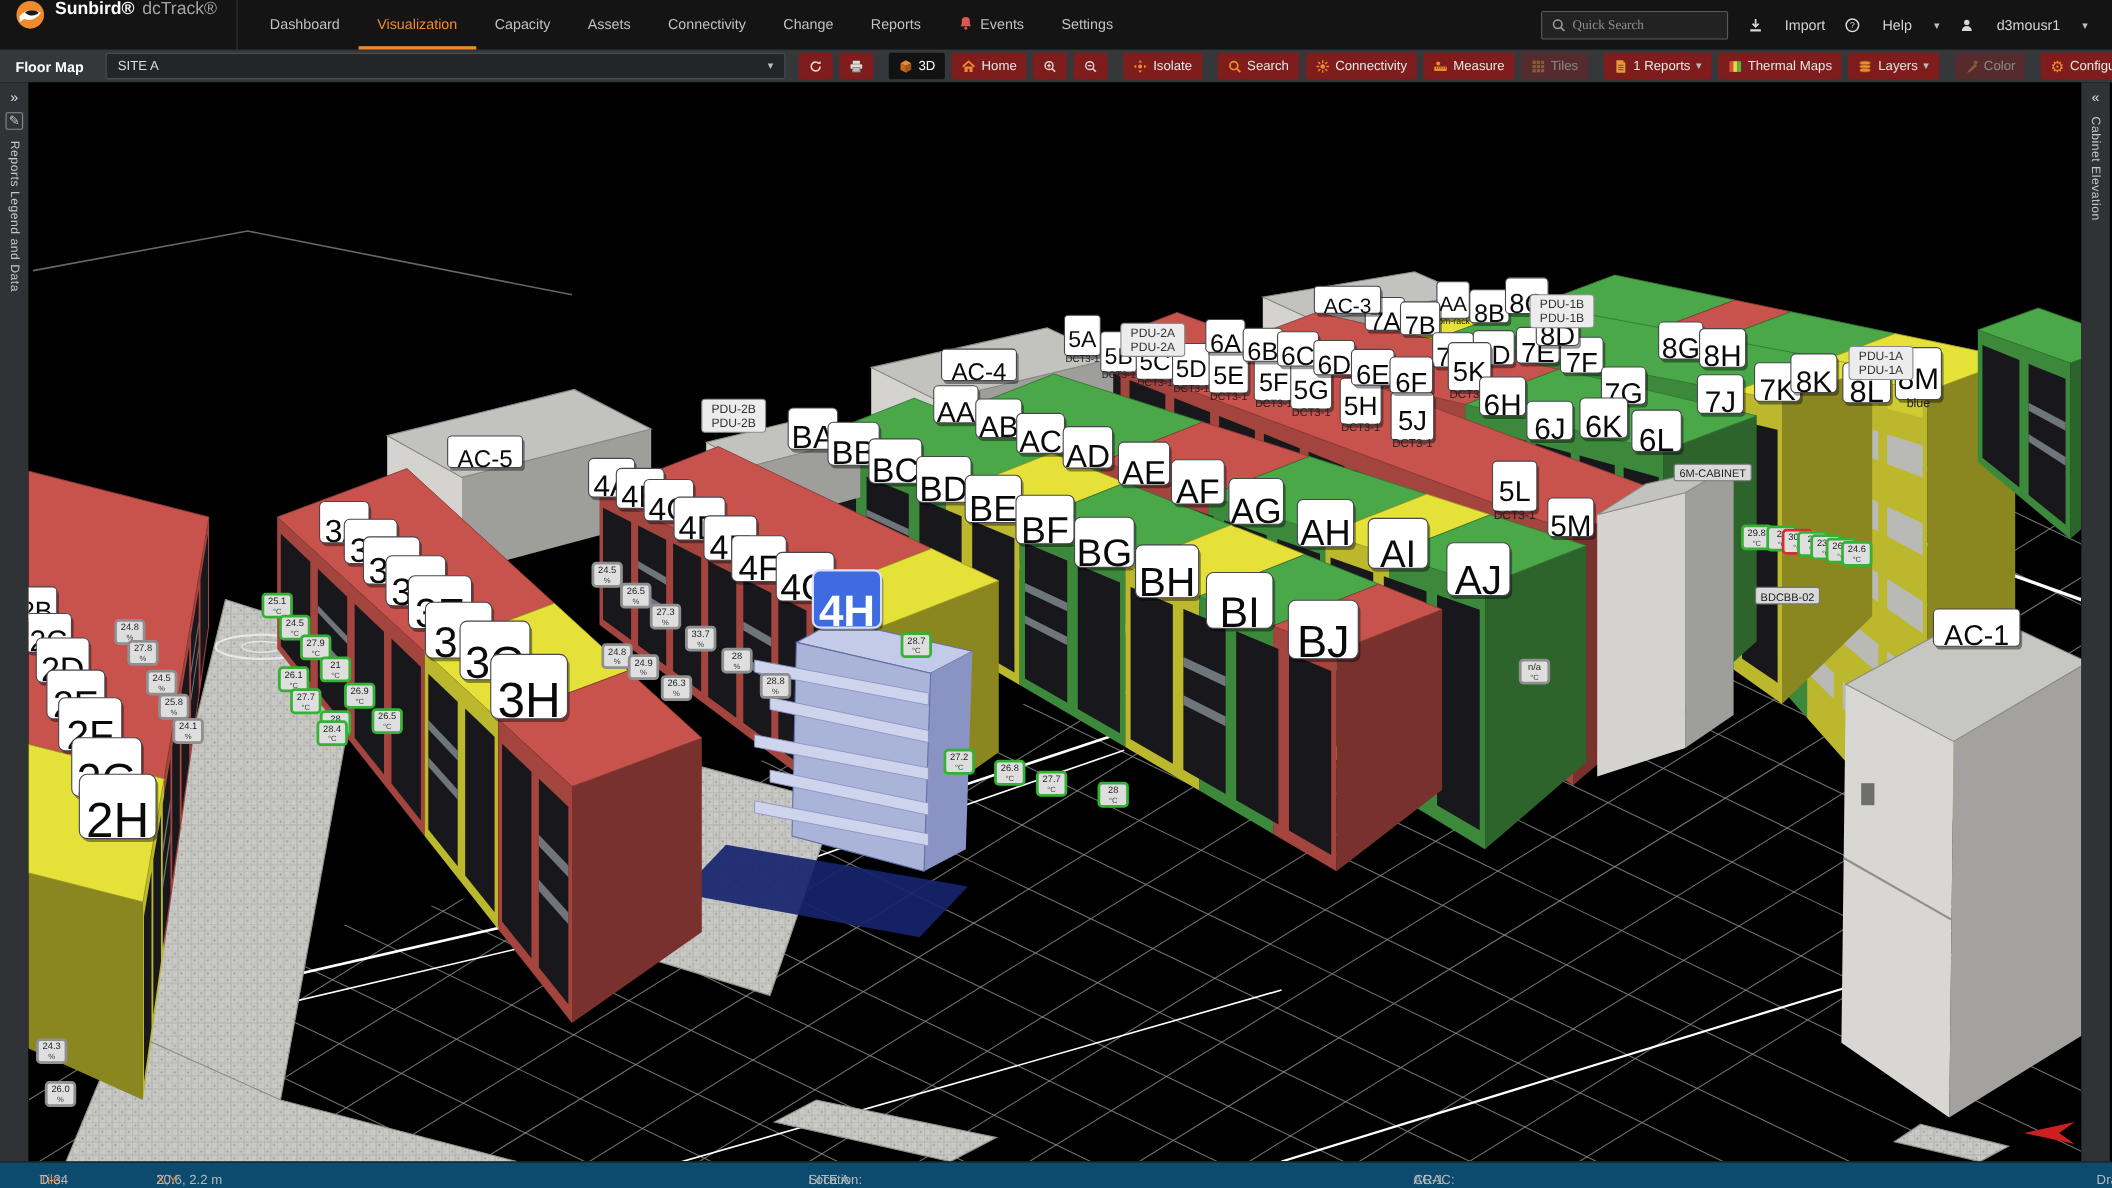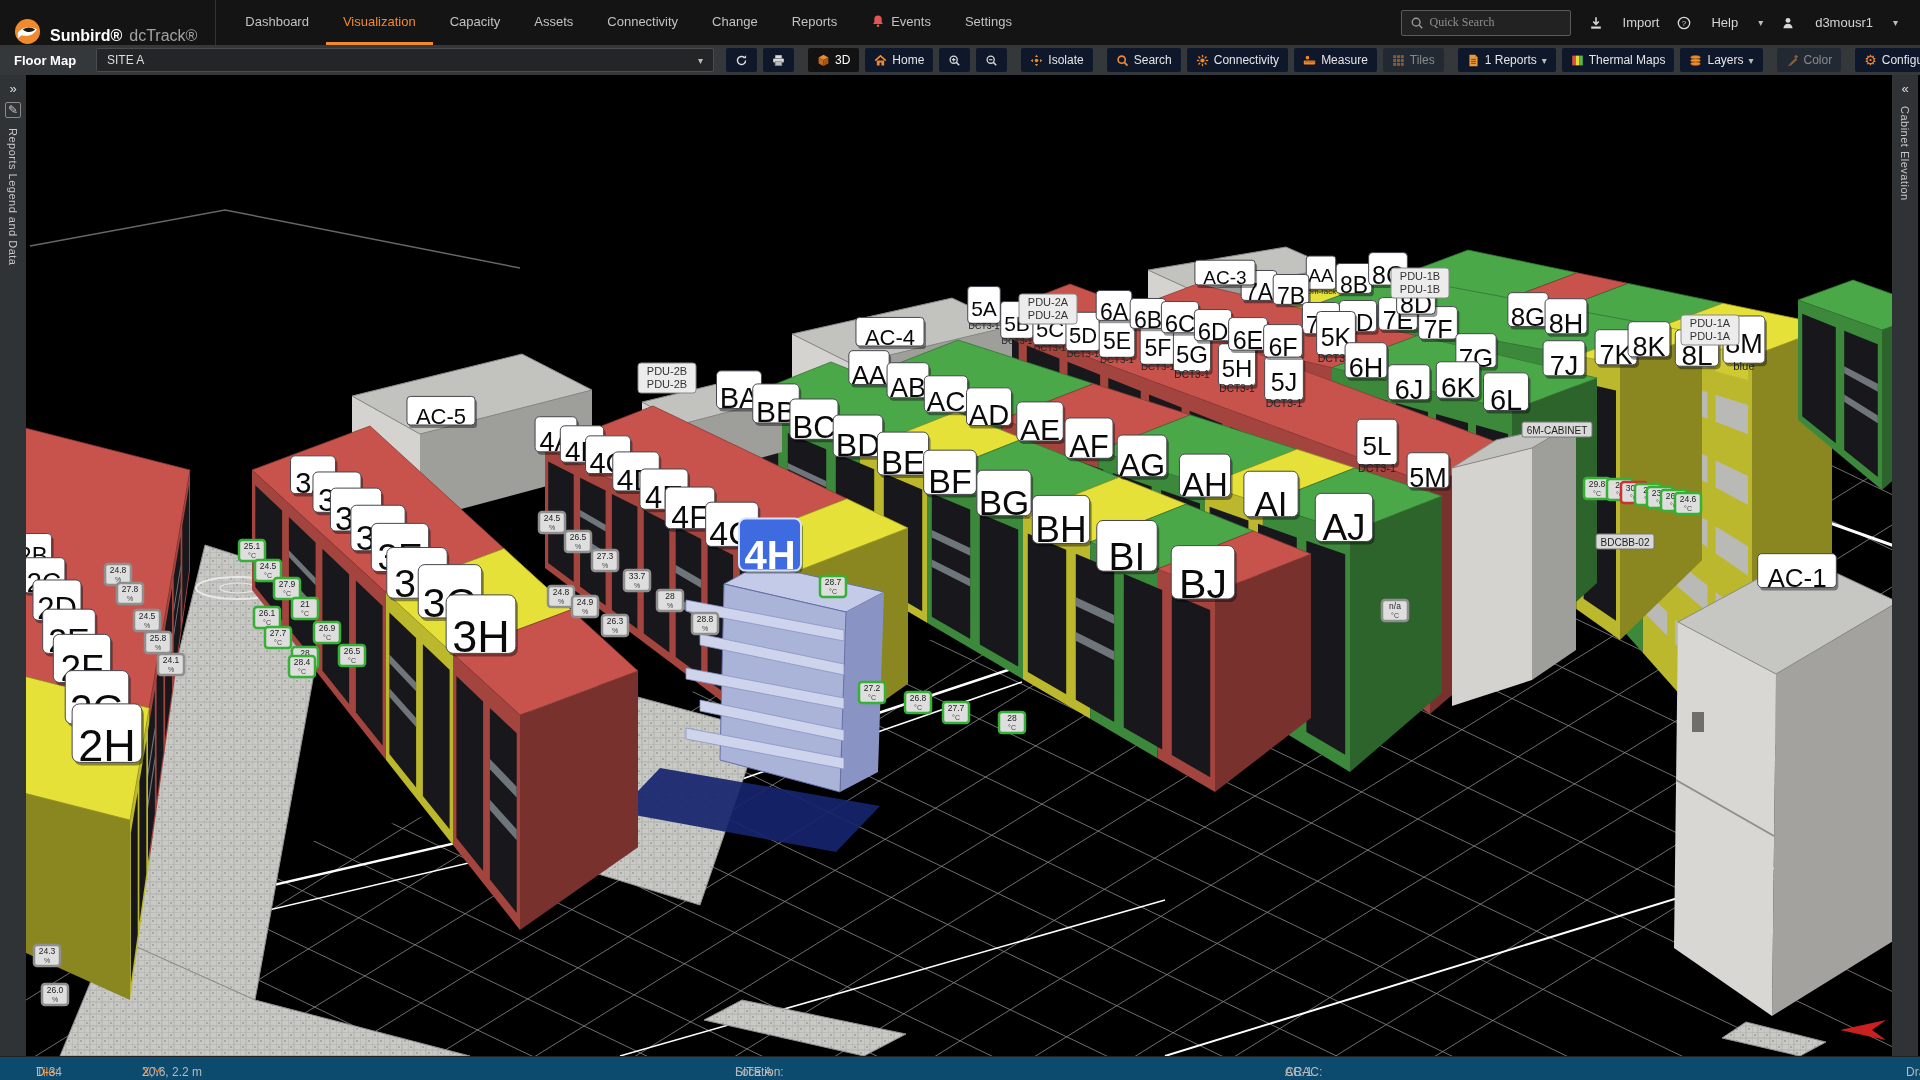--- a/index.html
+++ b/index.html
@@ -1,21 +1,21 @@
 <!DOCTYPE html>
 <html><head>
 <meta charset="utf-8">
 <style>
   * { margin:0; padding:0; box-sizing:border-box; }
   html,body { width:1920px; height:1080px; overflow:hidden; background:#000;
     font-family:"Liberation Sans", sans-serif; }
 
   
   .nav { height:45px; background:#141414; display:flex; align-items:stretch; color:#c8c8c8; }
-  .brand { display:flex; align-items:flex-end; padding:0 18px 0 14px; border-right:1px solid #333; min-width:200px; }
+  .brand { display:flex; align-items:flex-start; padding:0 18px 0 14px; border-right:1px solid #333; min-width:200px; }
   .brand .logo { width:27px; height:27px; margin-right:9px; }
   .brand .bname { color:#fff; font-weight:bold; font-size:16px; }
   .brand .pname { color:#a3a3a3; font-weight:normal; font-size:16px; margin-left:7px; }
   .nav-items { display:flex; align-items:stretch; margin-left:12px; }
   .nav-item { display:flex; align-items:center; gap:6px; padding:0 17px; font-size:13px;
     color:#c2c2c2; cursor:pointer; border-bottom:3px solid transparent; }
   .nav-item.active { color:#f08a2c; border-bottom-color:#f08a2c; }
   .nav-right { margin-left:auto; display:flex; align-items:center; gap:18px; padding-right:22px; }
   .qsearch { display:flex; align-items:center; gap:6px; width:170px; height:26px;
     background:#222; border:1px solid #5a5a5a; border-radius:2px; padding:0 8px; }
@@ -27,21 +27,21 @@
   .ico { display:inline-flex; }
   .ico svg { width:14px; height:14px; }
 
   
   .toolbar { height:30px; background:#35383b; display:flex; align-items:center; padding:0 10px 0 14px; }
   .tb-title { color:#fff; font-size:13px; font-weight:bold; width:82px; flex:0 0 auto; }
   .site-select { flex:0 0 618px; height:24px; background:#232527; border:1px solid #4a4d50;
     border-radius:2px; color:#ddd; font-size:12px; display:flex; align-items:center;
     padding:0 10px; justify-content:space-between; cursor:pointer; }
   .tb-buttons { display:flex; align-items:center; gap:6px; margin-left:12px; }
-  .tbtn { height:24px; background:#0f172a; border-radius:2px; color:#e6e6e6; font-size:12px;
+  .tbtn { height:24px; background:#7f1d1d; border-radius:2px; color:#e6e6e6; font-size:12px;
     display:flex; align-items:center; gap:5px; padding:0 9px; cursor:pointer; white-space:nowrap; }
   .tbtn .ico svg { width:13px; height:13px; }
   .tbtn.active { background:#121212; color:#fff; }
   .tbtn.disabled { opacity:.45; }
   .tbtn.gap { margin-left:8px; }
   .gearchar { color:#f08a2c; font-size:14px; line-height:1; }
 
   
   .main { display:flex; height:981px; }
   .strip { width:26px; background:#303336; display:flex; flex-direction:column; align-items:center;

